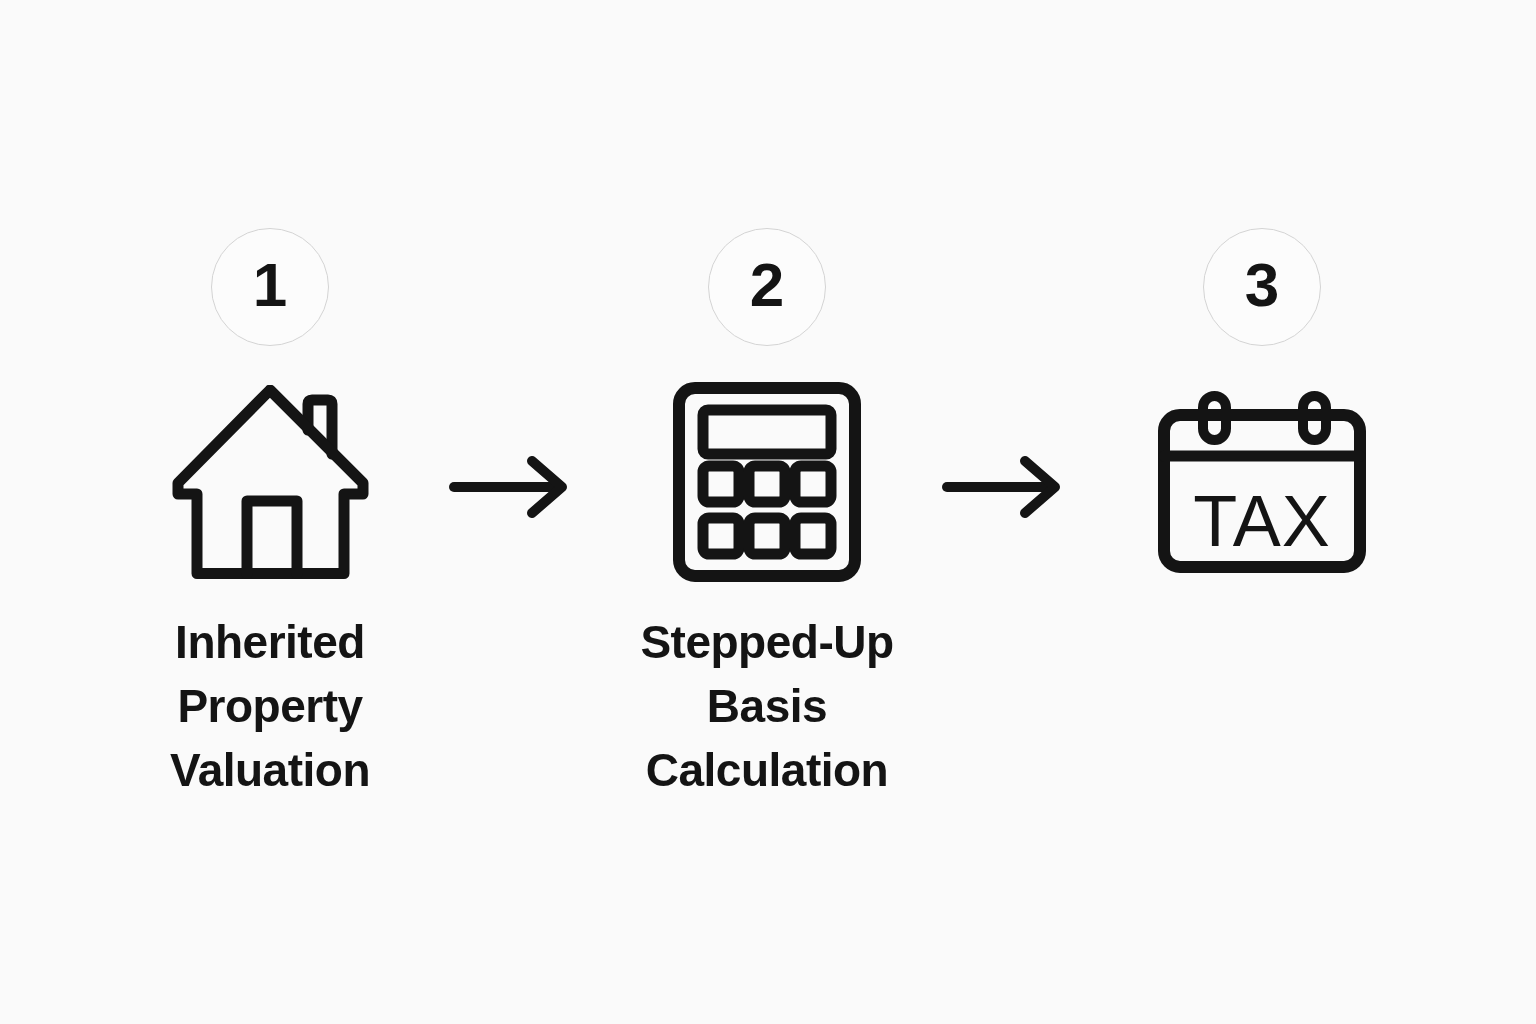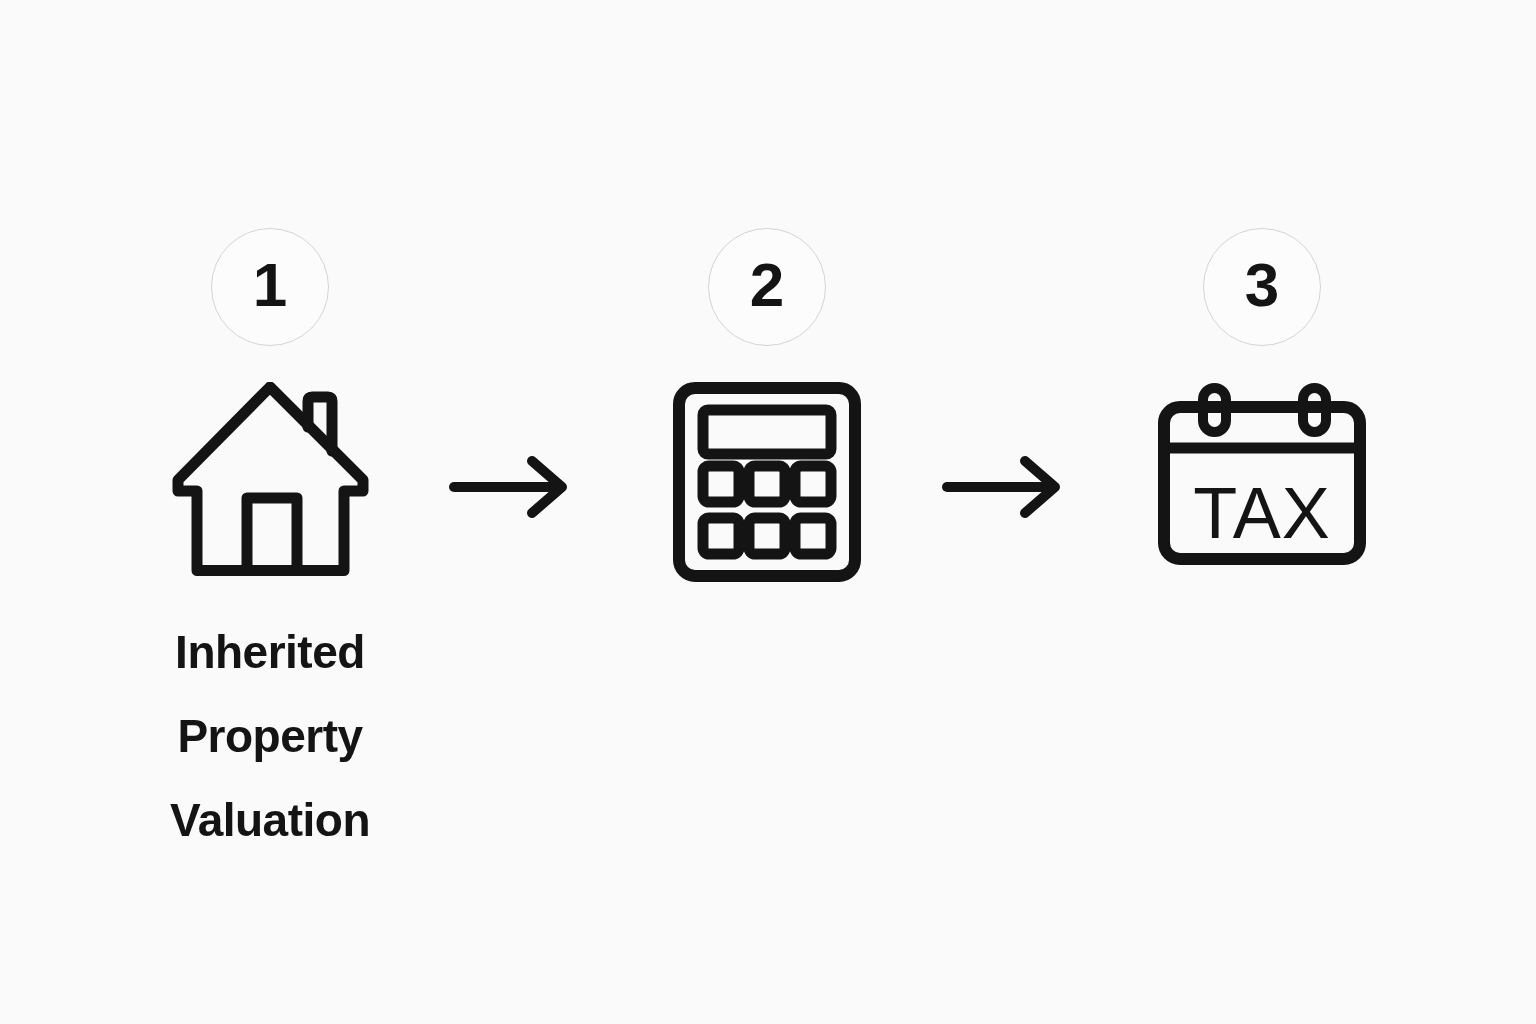--- a/index.html
+++ b/index.html
@@ -42,28 +42,28 @@
     font-size: 62px;
     font-weight: 700;
     color: #141414;
     line-height: 1;
     padding-bottom: 4px;
   }
   .icon-wrap {
     height: 200px;
     margin-top: 36px;
     display: flex;
-    align-items: flex-start;
+    align-items: center;
     justify-content: center;
   }
   .step-label {
     margin-top: 28px;
     font-size: 46px;
     font-weight: 700;
-    line-height: 84px;
+    line-height: 64px;
     text-align: center;
     white-space: pre-line;
     letter-spacing: -0.5px;
     color: #141414;
   }
   .arrow {
     position: absolute;
     top: 456px;
   }
   .arrow-1 { left: 448px; }
@@ -118,20 +118,23 @@
         <rect class="stroke" stroke-width="12" x="7" y="6" width="176" height="188" rx="16"></rect>
         <rect class="stroke" stroke-width="11" x="31" y="28" width="128" height="44" rx="5"></rect>
         <rect class="stroke" stroke-width="11" x="31" y="84" width="36" height="36" rx="6"></rect>
         <rect class="stroke" stroke-width="11" x="77" y="84" width="36" height="36" rx="6"></rect>
         <rect class="stroke" stroke-width="11" x="123" y="84" width="36" height="36" rx="6"></rect>
         <rect class="stroke" stroke-width="11" x="31" y="136" width="36" height="36" rx="6"></rect>
         <rect class="stroke" stroke-width="11" x="77" y="136" width="36" height="36" rx="6"></rect>
         <rect class="stroke" stroke-width="11" x="123" y="136" width="36" height="36" rx="6"></rect>
       </svg>
     </div>
+    <div class="step-label">Stepped-Up
+Basis
+Calculation</div>
   </div>
 
   <svg class="arrow arrow-2" width="122" height="62" viewBox="0 0 122 62">
     <path class="stroke" stroke-width="10" d="M6 31 H112"></path>
     <path class="stroke" stroke-width="10" d="M84 5 L114 31 L84 57"></path>
   </svg>
 
   <div class="step step-3">
     <div class="num-circle">
       <span>3</span>

